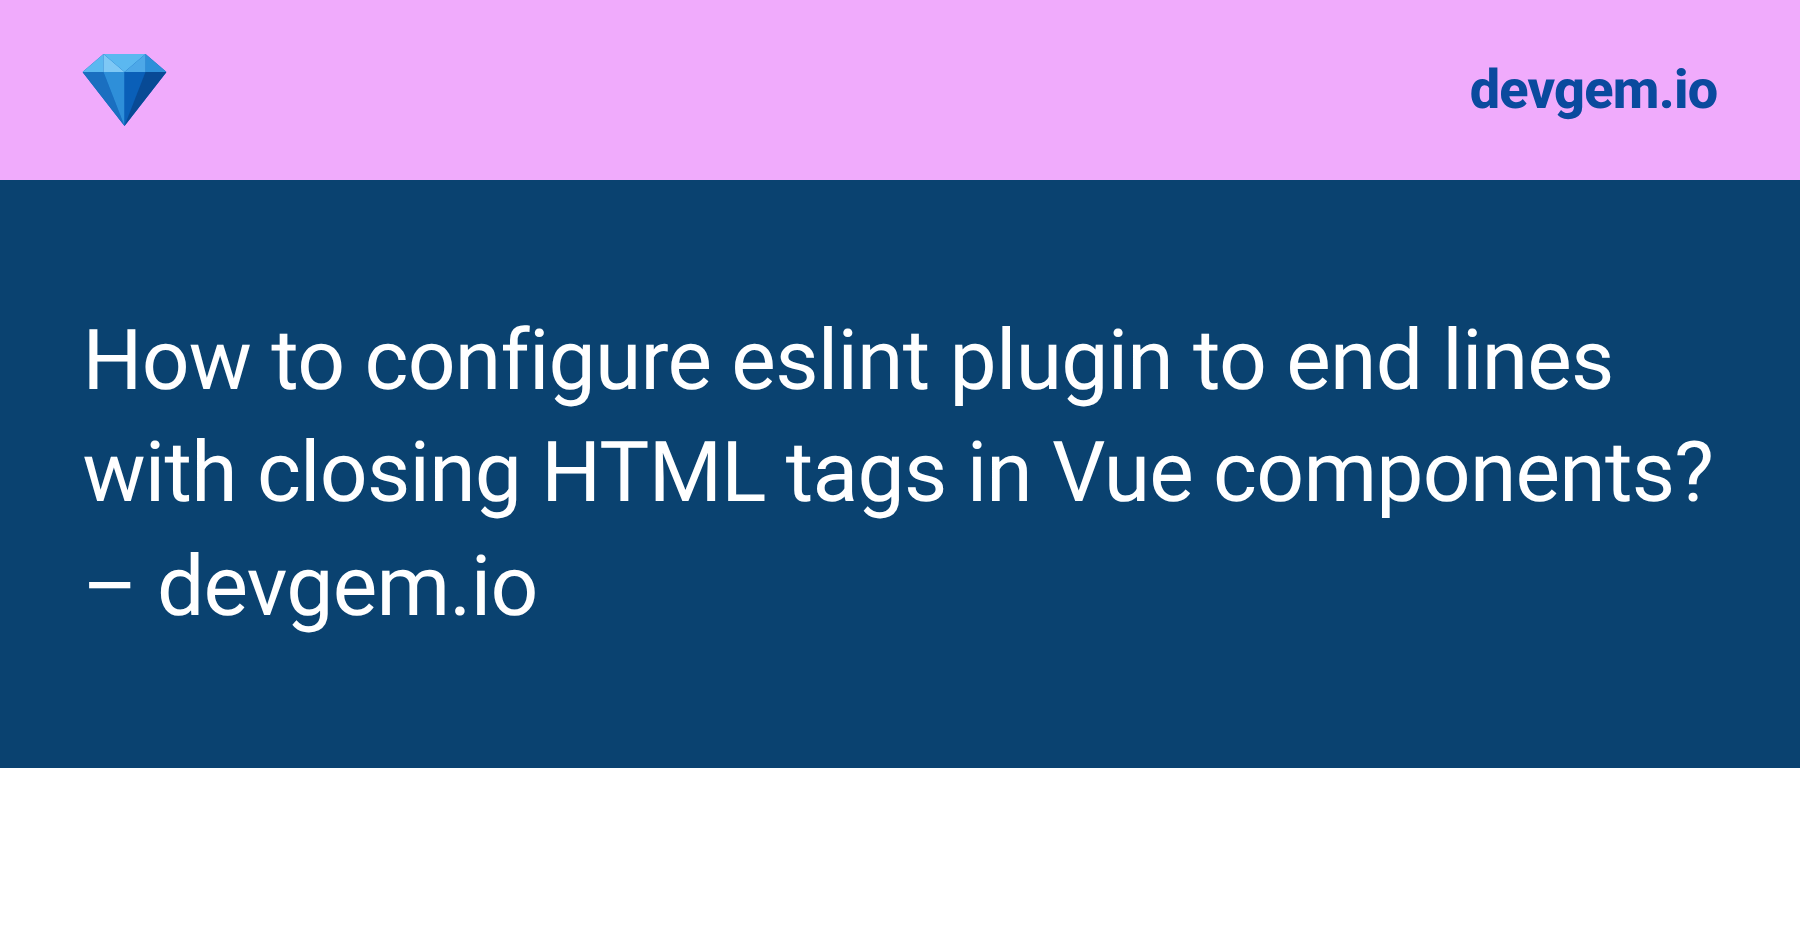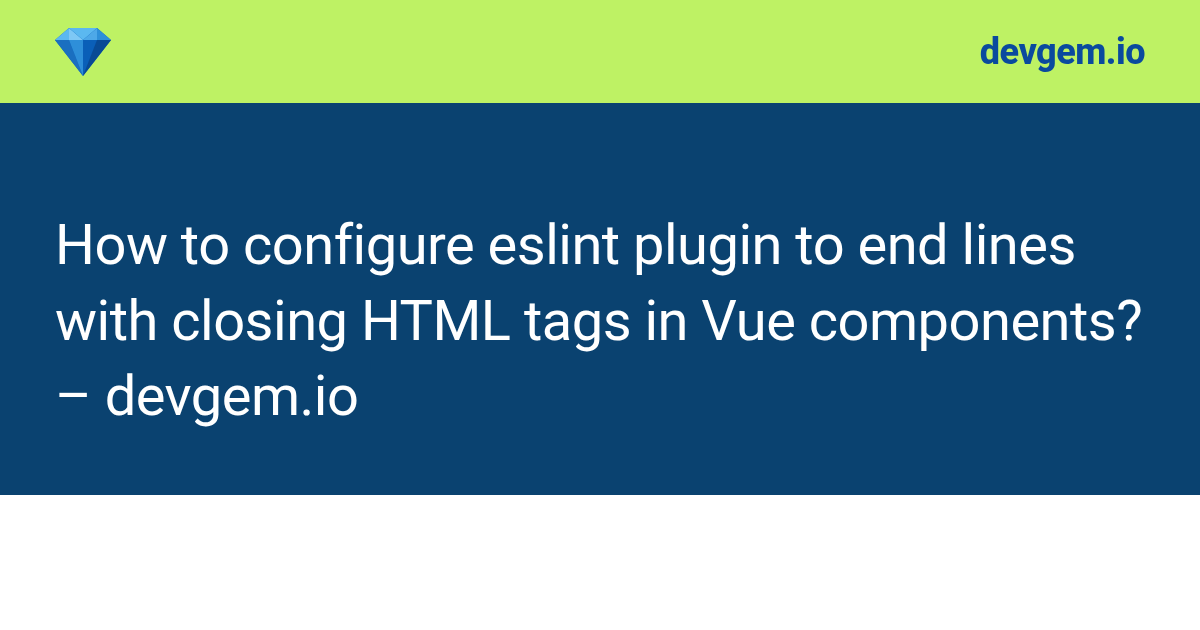--- a/index.html
+++ b/index.html
@@ -7,22 +7,22 @@
       padding: 0;
       box-sizing: border-box;
     }
     body {
       width: 1200px;
       height: 630px;
       font-family: -apple-system, BlinkMacSystemFont, "Segoe UI", Roboto, "Helvetica Neue", Arial, sans-serif;
       overflow: hidden;
     }
     .header {
-      background: #bef264;
-      height: 103px;
+      background: #f0abfc;
+      height: 120px;
       display: flex;
       align-items: center;
       justify-content: space-between;
       padding: 0 55px;
     }
     .logo-icon {
       width: 56px;
       height: 56px;
       display: flex;
       align-items: center;
@@ -32,21 +32,21 @@
       font-size: 36px;
       font-weight: 800;
       color: #0a4a9e;
       letter-spacing: -0.5px;
     }
     .content {
       background: #0a4270;
       height: 392px;
       padding: 60px 55px;
       display: flex;
-      align-items: flex-end;
+      align-items: center;
     }
     .title {
       color: #ffffff;
       font-size: 56px;
       font-weight: 400;
       line-height: 1.35;
       letter-spacing: -0.5px;
     }
   </style>
 </head>

